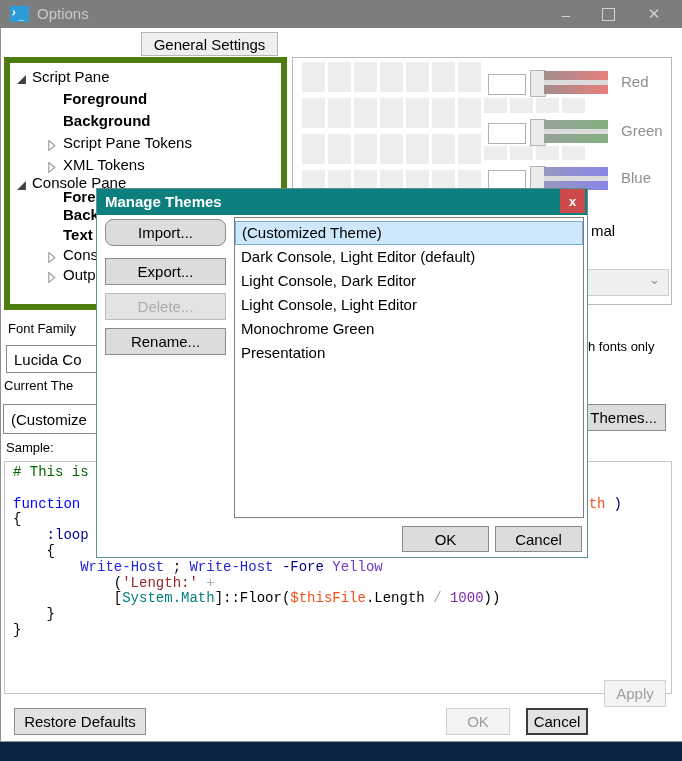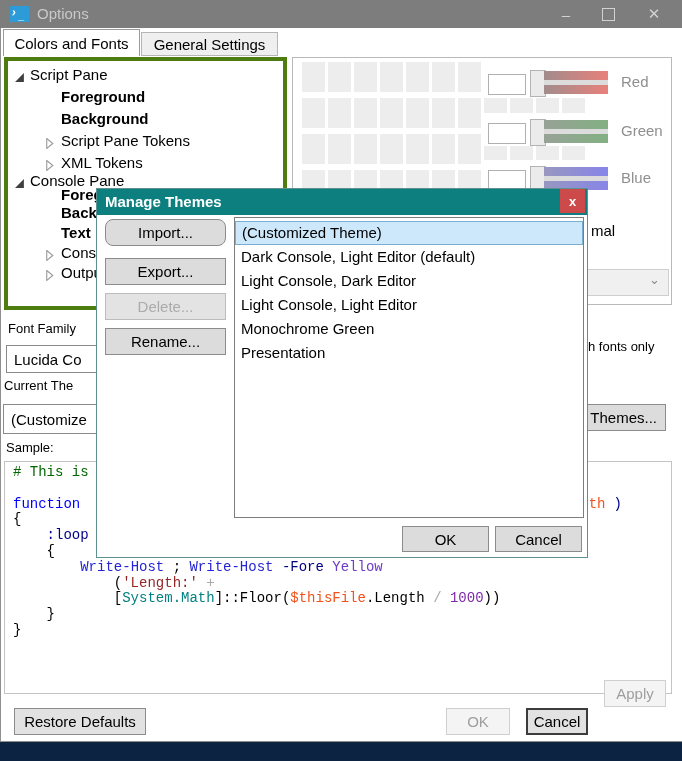--- a/index.html
+++ b/index.html
@@ -18,21 +18,21 @@
   
   .frame{position:absolute;left:0;top:28px;width:682px;height:713px;border:1px solid #8f8f8f;border-top:none;}
   .navy{position:absolute;left:0;top:742px;width:682px;height:19px;background:#0d2342;}
 
   
   .tab{display:flex;align-items:center;justify-content:center;font-size:15px;background:#fff;}
   .tab-active{left:3px;top:29px;width:137px;height:27px;border:1px solid #9a9a9a;border-bottom:none;z-index:2;background:#fff;}
   .tab-inactive{left:141px;top:32px;width:137px;height:24px;border:1px solid #b5b5b5;background:#efefef;}
 
   
-  .tree{left:4px;top:57px;width:283px;height:253px;border:4px solid #4d7c0f;background:#fff;}
+  .tree{left:4px;top:57px;width:283px;height:253px;border:6px solid #4d7c0f;background:#fff;}
   .titem{position:absolute;left:0;width:100%;height:17px;font-size:15px;color:#000;}
   .titem .mk{position:absolute;top:3px;}
   .titem .lb{position:absolute;top:0;white-space:nowrap;}
   .titem .bold{font-weight:bold;}
 
   
   .cpanel{left:292px;top:57px;width:380px;height:248px;border:1px solid #b9b9b9;background:#fff;}
   .cgrid{position:absolute;left:9px;top:4px;display:grid;grid-template-columns:repeat(11,23px);grid-auto-rows:30px;column-gap:3px;row-gap:6px;}
   .cell{background:#ededed;}
   .cover{position:absolute;background:#fff;}
@@ -91,23 +91,20 @@
     <div class="wbtn" style="left:592px;">
         <span class="maxbox"></span>
       </div>
     <div class="wbtn" style="left:638px;">
         <span>✕</span>
       </div>
   </div>
 
   <div class="frame"></div>
 
-  <div class="abs tab tab-active">
-      <span>Colors and Fonts</span>
-    </div>
   <div class="abs tab tab-inactive">
       <span>General Settings</span>
     </div>
 
   <div class="abs tree" id="tree-panel">
       <div class="titem" style="top: 5px;">
         <span class="mk" style="left: 6px;"><svg width="11" height="11" viewBox="0 0 10 10">
             <path d="M9 1L9 9L1 9Z" fill="#3f3f3f"></path>
           </svg></span>
         <span class="lb" style="left: 22px;">Script Pane</span>

